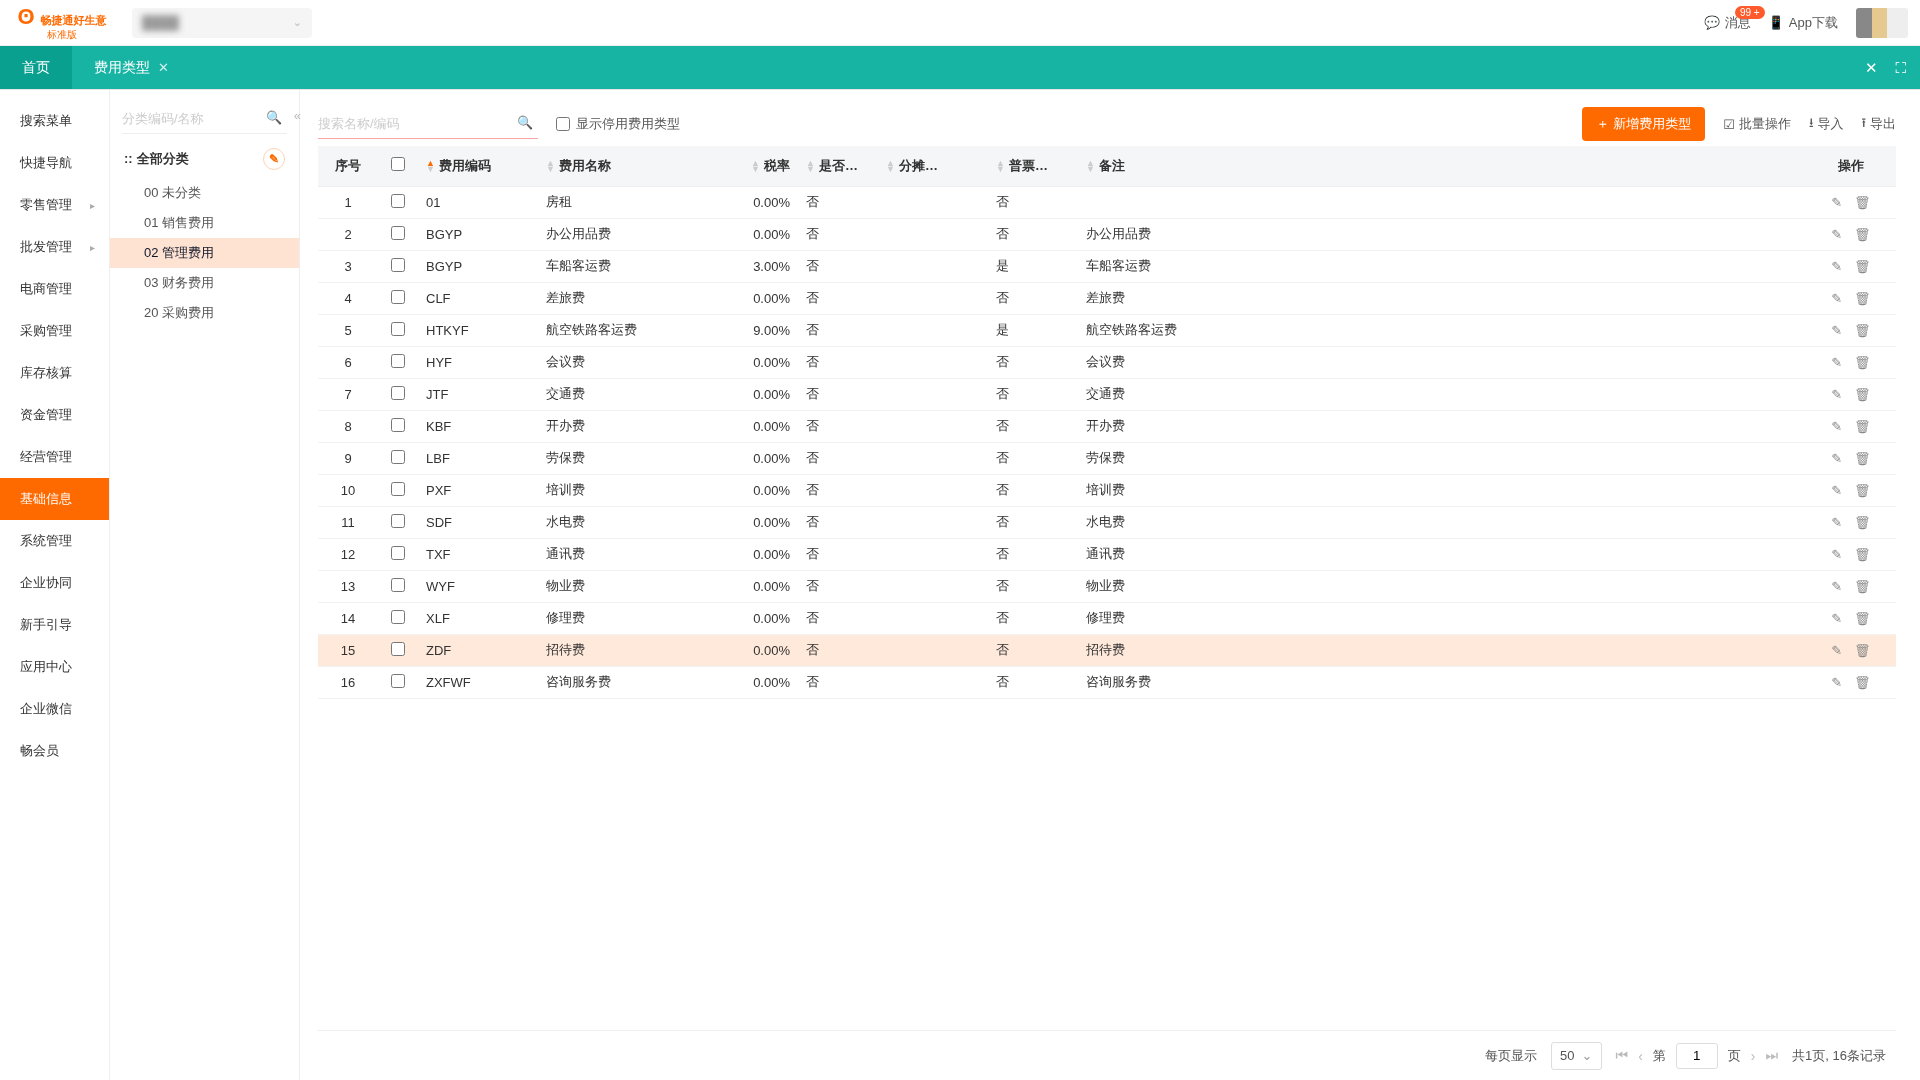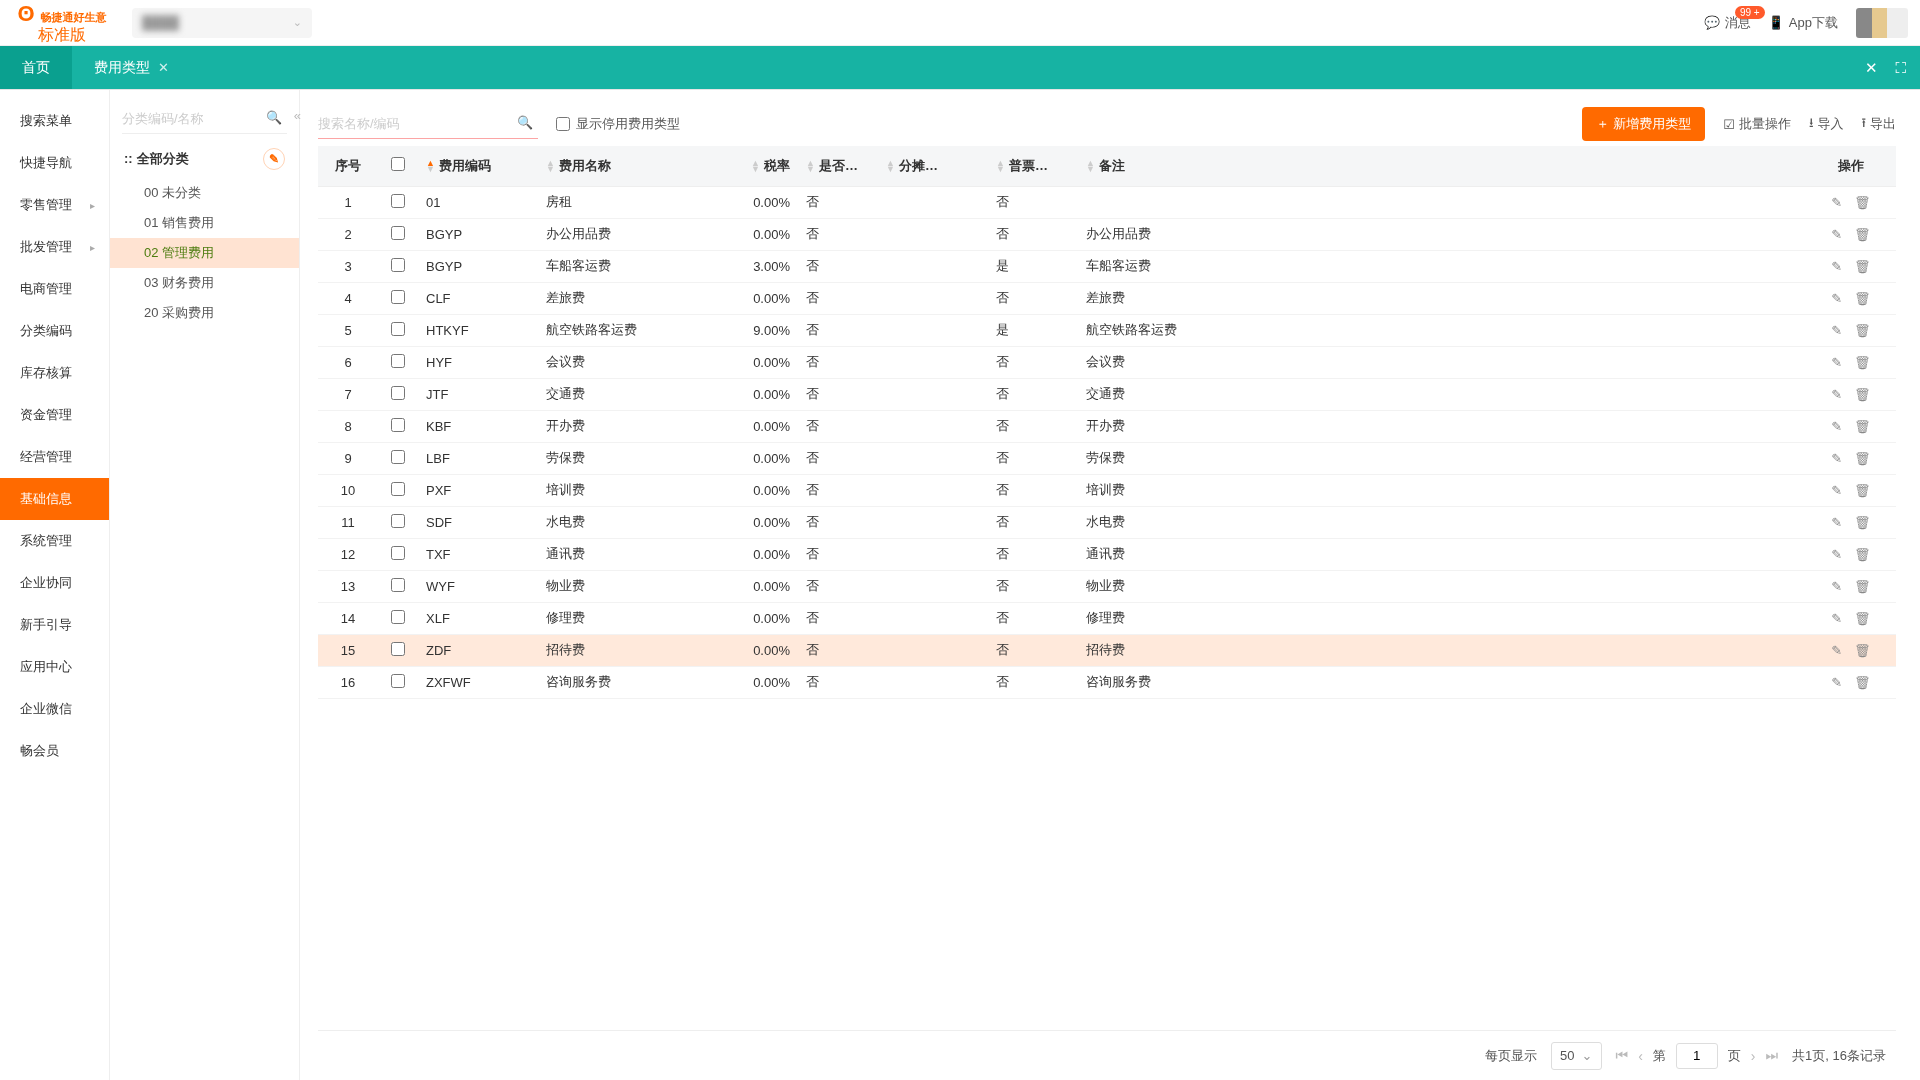--- a/index.html
+++ b/index.html
@@ -3,21 +3,21 @@
 <meta charset="utf-8">
 <style>
   * { box-sizing: border-box; margin: 0; padding: 0; }
   body { font-family: "Microsoft YaHei", -apple-system, sans-serif; font-size: 13px; color: #333; background: #fff; overflow: hidden; }
   .app { width: 1920px; height: 1080px; transform-origin: top left; position: relative; }
 
   
   .topbar { height: 46px; display: flex; align-items: center; border-bottom: 1px solid #eee; padding: 0 12px; }
   .brand { width: 100px; display: flex; flex-direction: column; align-items: center; line-height: 1; }
   .brand-icon { color:#ff6a00; font-size:22px; font-weight:bold; }
-  .brand-sub { font-size:16px; color:#ff6a00; margin-top:2px; }
+  .brand-sub { font-size:10px; color:#ff6a00; margin-top:2px; }
   .org-box { margin-left: 20px; width: 180px; height: 30px; background:#f5f5f5; border-radius:4px; display:flex; align-items:center; justify-content:space-between; padding:0 10px; color:#bbb; }
   .org-box .chev { font-size:11px; color:#bbb; }
   .top-right { margin-left:auto; display:flex; align-items:center; gap:18px; }
   .tr-item { display:flex; align-items:center; gap:4px; color:#555; cursor:pointer; position:relative; }
   .badge { position:absolute; top:-8px; right:-14px; background:#ff5a2b; color:#fff; border-radius:10px; font-size:10px; padding:1px 5px; }
   .avatar { width:52px; height:30px; background:linear-gradient(90deg,#888 0,#888 30%,#e6c98f 30%,#e6c98f 60%,#eee 60%,#eee 100%); border-radius:3px; }
 
   
   .tabbar { height:44px; background:#fff; border-bottom:1px solid #e5e5e5; display:flex; align-items:stretch; position:relative; }
   .tabbar .strip { background:#17b3a3; flex:1; display:flex; }
@@ -38,21 +38,21 @@
   
   .catpanel { width:190px; border-right:1px solid #eee; padding-top:10px; position:relative; }
   .cat-search { margin:4px 12px 8px; position:relative; }
   .cat-search input { width:100%; height:30px; border:none; border-bottom:1px solid #eee; outline:none; font-size:13px; color:#333; }
   .cat-search input::placeholder { color:#ccc; }
   .cat-search .sicn { position:absolute; right:4px; top:6px; color:#ff6a00; }
   .cat-head { display:flex; align-items:center; justify-content:space-between; padding:6px 14px; font-size:13px; font-weight:bold; color:#333; }
   .cat-head .edit { color:#ff6a00; border:1px solid #ffd3b5; border-radius:50%; width:22px; height:22px; display:flex; align-items:center; justify-content:center; font-size:12px; }
   .cat-list { padding:2px 0; }
   .cat-item { height:30px; line-height:30px; padding-left:34px; color:#555; font-size:13px; cursor:pointer; }
-  .cat-item.sel { background:#ffe3d2; color:#4d7c0f; }
+  .cat-item.sel { background:#ffe3d2; color:#0f172a; }
   .collapse-handle { position:absolute; top:18px; right:-2px; color:#bbb; cursor:pointer; font-size:13px; }
 
   
   .main { flex:1; display:flex; flex-direction:column; padding:12px 24px 0 18px; }
   .toolbar { display:flex; align-items:center; height:44px; gap:18px; }
   .tb-search { position:relative; width:220px; }
   .tb-search input { width:100%; height:30px; border:none; border-bottom:1px solid #fca5a5; outline:none; font-size:13px; }
   .tb-search input::placeholder { color:#ccc; }
   .tb-search .sicn { position:absolute; right:4px; top:6px; color:#ff6a00; }
   .chk { display:flex; align-items:center; gap:6px; color:#555; }
@@ -149,21 +149,21 @@
           <span class="arr">▸</span>
         </div>
         <div class="sn-item">
           <span>批发管理</span>
           <span class="arr">▸</span>
         </div>
         <div class="sn-item">
           <span>电商管理</span>
         </div>
         <div class="sn-item">
-          <span>分类编码</span>
+          <span>采购管理</span>
         </div>
         <div class="sn-item">
           <span>库存核算</span>
         </div>
         <div class="sn-item">
           <span>资金管理</span>
         </div>
         <div class="sn-item">
           <span>经营管理</span>
         </div>

